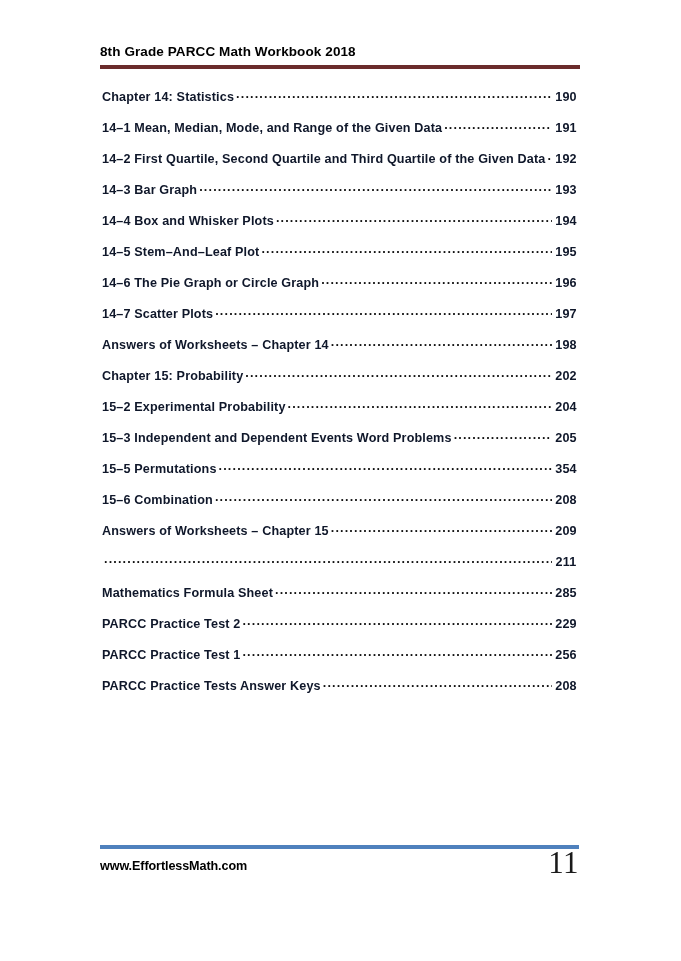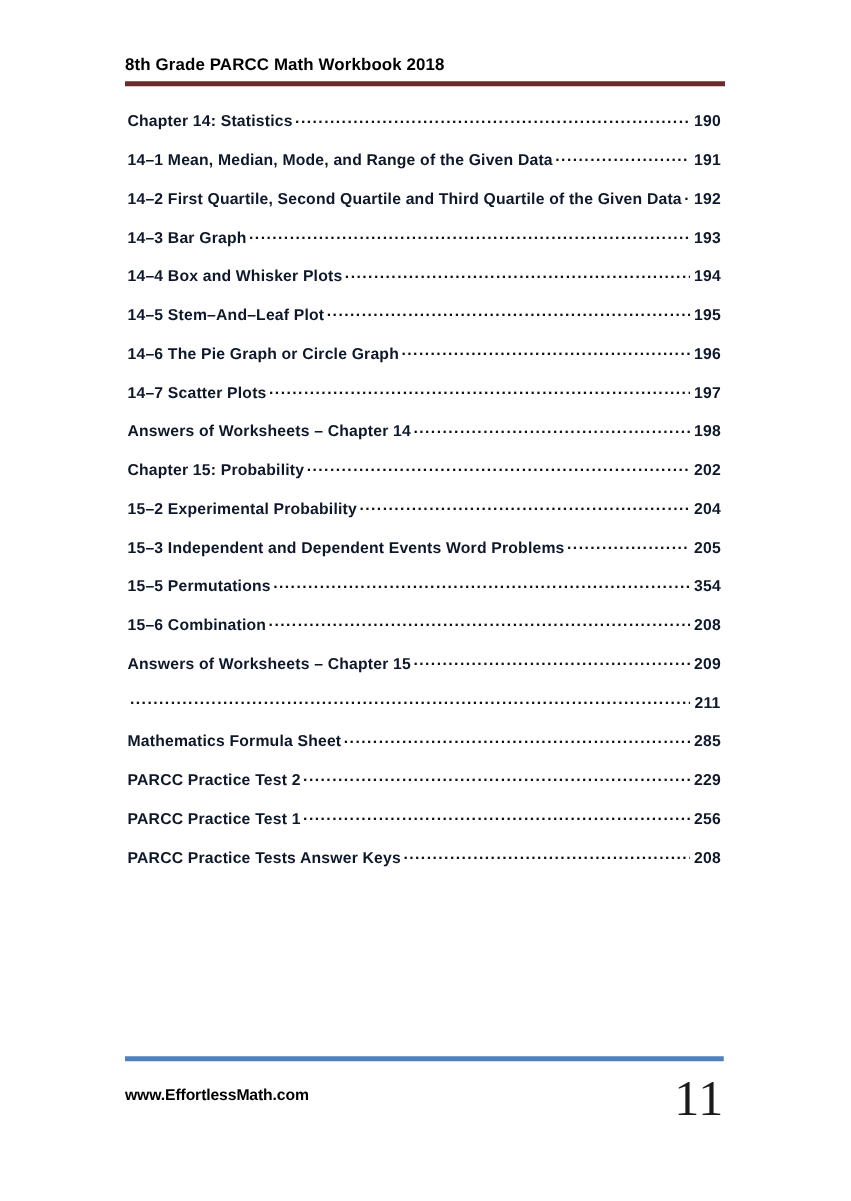--- a/index.html
+++ b/index.html
@@ -104,38 +104,37 @@
     top: 845px;
     width: 479px;
   }
   .footer-rule {
     height: 4px;
     background: #4F81BD;
     width: 479px;
   }
   .footer-row {
     position: relative;
-    margin-top: 10px;
     height: 36px;
   }
   .footer-site {
     position: absolute;
     left: 0;
     top: 10px;
     font-size: 12.6px;
     font-weight: bold;
     letter-spacing: -0.1px;
     color: #000000;
   }
   .footer-pageno {
     position: absolute;
     right: 0;
     top: -4px;
     font-family: "Liberation Serif", serif;
-    font-size: 40px;
+    font-size: 31px;
     font-weight: normal;
     color: #1a1a1a;
     letter-spacing: 0.5px;
   }
 </style>
 </head>
 <body>
 
 <div class="page">
 

